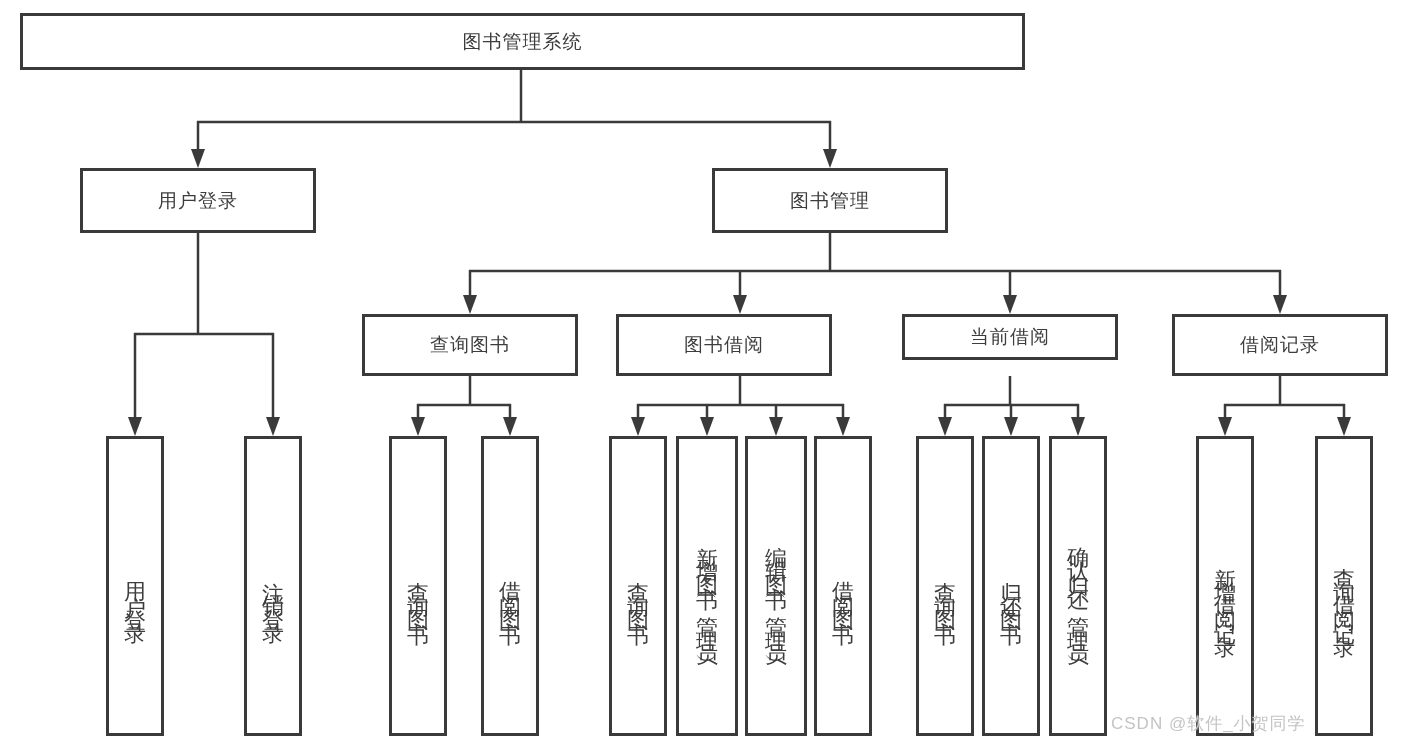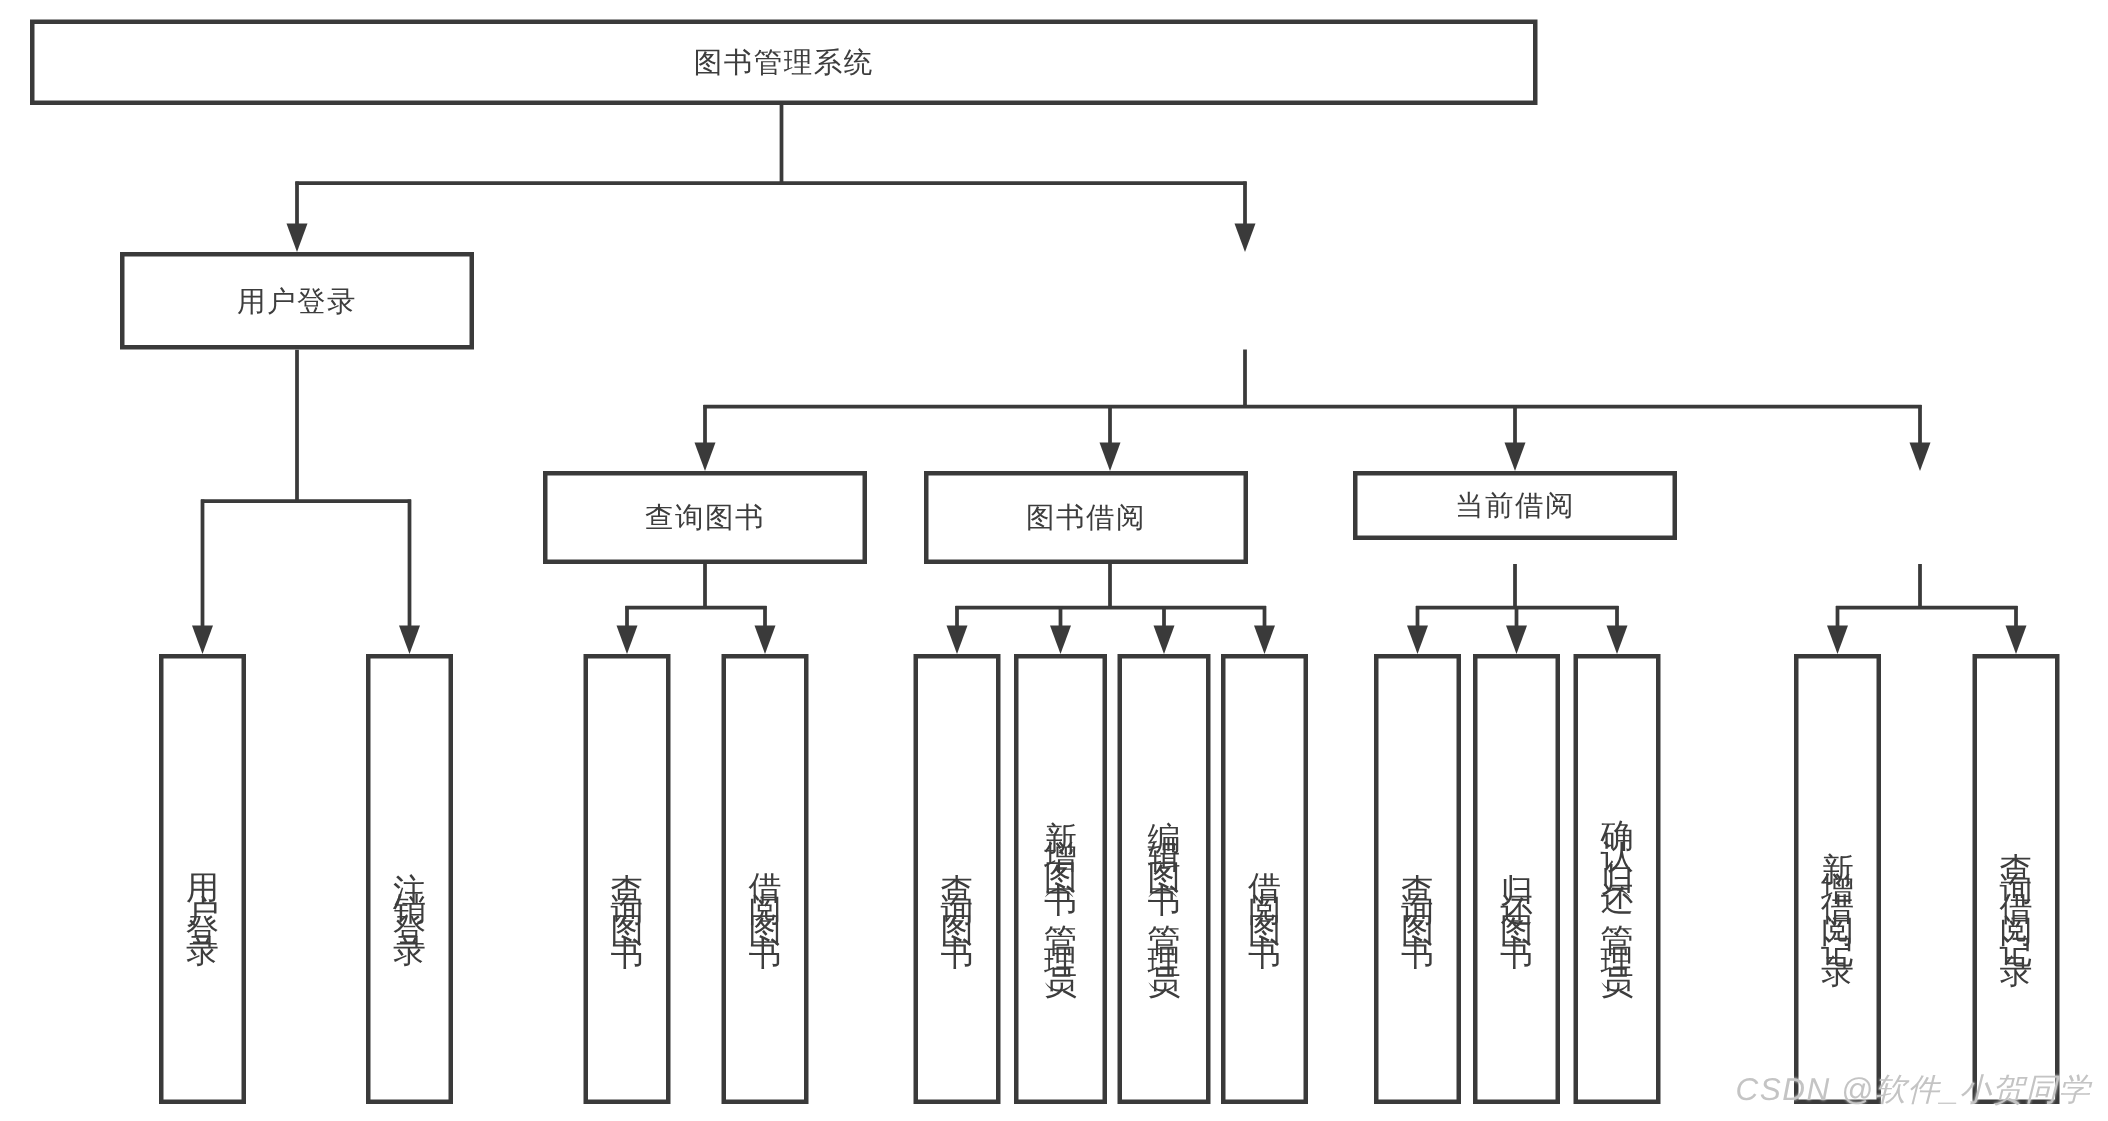--- a/index.html
+++ b/index.html
@@ -16,24 +16,23 @@
     display:flex;align-items:center;justify-content:center;
     color:#3d3d3d;
   }
   .h{font-size:19px;letter-spacing:1px;}
   .v{
     writing-mode:vertical-rl;text-orientation:mixed;
     font-size:22px;letter-spacing:14px;line-height:1;
     padding-top:12px;
   }
   .watermark{
-    position:absolute;left:1157px;top:712px;z-index:5;
-    font-size:21px;color:#c4c4c4;white-space:nowrap;letter-spacing:1px;
+    position:absolute;left:1111px;top:712px;z-index:5;
+    font-size:17px;color:#c4c4c4;white-space:nowrap;letter-spacing:1px;
     text-shadow:0 0 2px #ffffff;
-    font-style:italic;
   }
 </style>
 </head>
 <body>
 
 <div class="chart">
 
   <svg class="connectors" width="1405" height="747">
     <g stroke="#3a3a3a" stroke-width="2.5" fill="none">
 
@@ -100,29 +99,35 @@
     </g>
   </svg>
 
   <div class="node h" style="left:20px;top:13px;width:1005px;height:57px">
     <span>图书管理系统</span>
   </div>
 
   <div class="node h" style="left:80px;top:168px;width:236px;height:65px">
     <span>用户登录</span>
   </div>
+  <div class="node h" style="left:712px;top:168px;width:236px;height:65px">
+    <span>图书管理</span>
+  </div>
 
   <div class="node h" style="left:362px;top:314px;width:216px;height:62px">
     <span>查询图书</span>
   </div>
   <div class="node h" style="left:616px;top:314px;width:216px;height:62px">
     <span>图书借阅</span>
   </div>
   <div class="node h" style="left:902px;top:314px;width:216px;height:46px">
     <span>当前借阅</span>
+  </div>
+  <div class="node h" style="left:1172px;top:314px;width:216px;height:62px">
+    <span>借阅记录</span>
   </div>
 
   <div class="node v" style="left:106px;top:436px;width:58px;height:300px">
     <span>用户登录</span>
   </div>
   <div class="node v" style="left:244px;top:436px;width:58px;height:300px">
     <span>注销登录</span>
   </div>
 
   <div class="node v" style="left:389px;top:436px;width:58px;height:300px">

